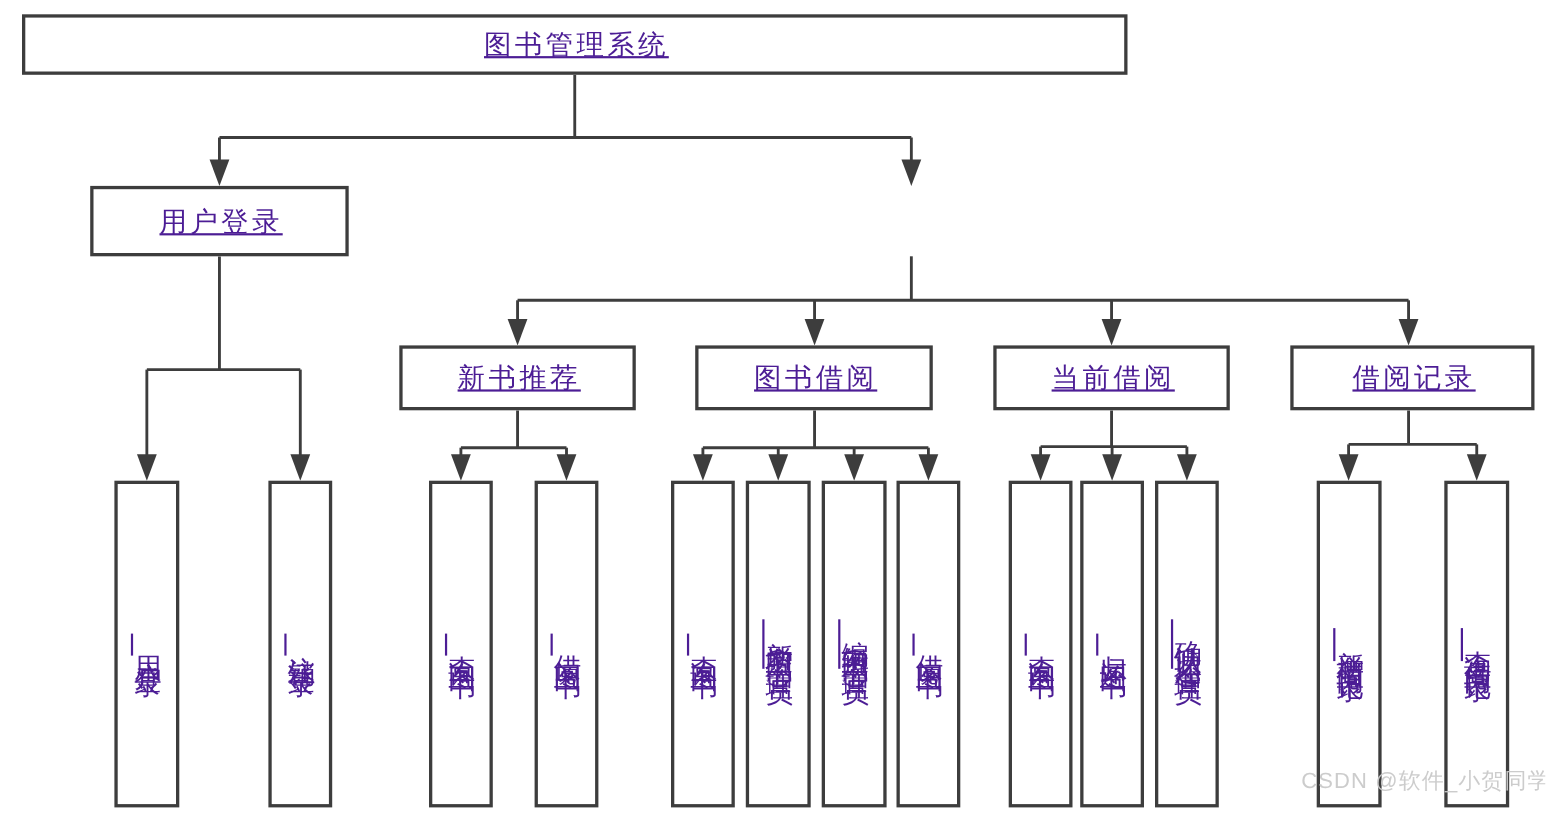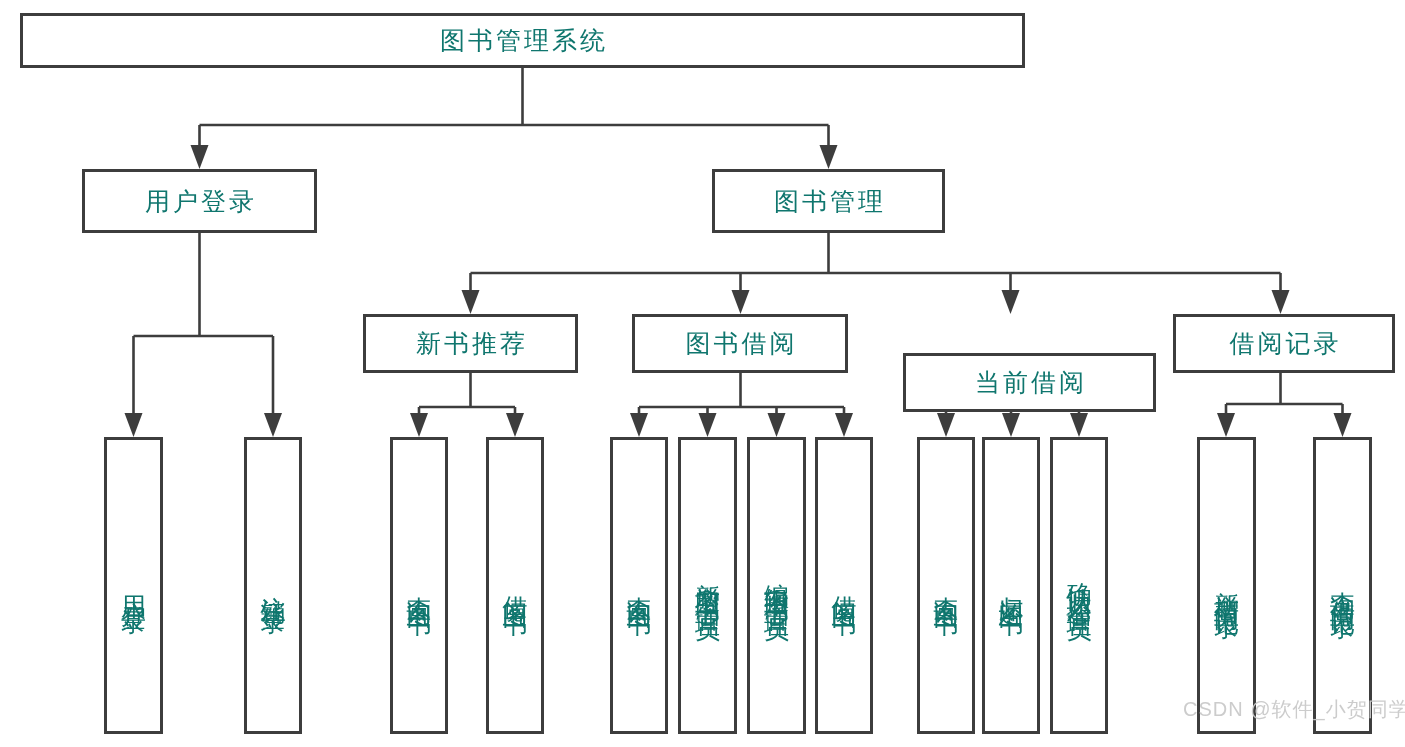--- a/index.html
+++ b/index.html
@@ -20,25 +20,26 @@
     left: 0; top: 0;
     width: 1405px;
     height: 747px;
     z-index: 0;
   }
   .node {
     position: absolute;
     box-sizing: border-box;
     background: #ffffff;
     border: 3px solid #3d3d3d;
-    color: #0f766e;
+    color: #4c1d95;
     display: flex;
     align-items: center;
     justify-content: center;
     z-index: 1;
+    text-decoration: underline;
   }
   .hbox {
     font-size: 25px;
     letter-spacing: 3px;
     text-indent: 3px;
     white-space: nowrap;
   }
   .vbox {
     writing-mode: vertical-rl;
     font-size: 25px;
@@ -122,25 +123,24 @@
     <line class="stroke" x1="1226" y1="404" x2="1342.5" y2="404"></line>
     <line class="stroke" x1="1226" y1="404" x2="1226" y2="420"></line>
     <polygon class="head" points="1217,413 1235,413 1226,437"></polygon>
     <line class="stroke" x1="1342.5" y1="404" x2="1342.5" y2="420"></line>
     <polygon class="head" points="1333.5,413 1351.5,413 1342.5,437"></polygon>
   </svg>
 
   <div class="node hbox" style="left:20px; top:13px; width:1005px; height:55px;">图书管理系统</div>
 
   <div class="node hbox" style="left:82px; top:169px; width:235px; height:64px;">用户登录</div>
-  <div class="node hbox" style="left:712px; top:169px; width:233px; height:64px;">图书管理</div>
 
   <div class="node hbox" style="left:632px; top:314px; width:216px; height:59px;">图书借阅</div>
   <div class="node hbox" style="left:363px; top:314px; width:215px; height:59px;">新书推荐</div>
-  <div class="node hbox" style="left:903px; top:314px; width:253px; height:59px;margin-top:39px;">当前借阅</div>
+  <div class="node hbox" style="left:903px; top:314px; width:215px; height:59px;">当前借阅</div>
   <div class="node hbox" style="left:1173px; top:314px; width:222px; height:59px;">借阅记录</div>
 
   <div class="node vbox" style="left:104px; top:437px; width:59px; height:297px;">用户登录</div>
   <div class="node vbox" style="left:244px; top:437px; width:58px; height:297px;">注销登录</div>
 
   <div class="node vbox" style="left:390px; top:437px; width:58px; height:297px;">查询图书</div>
   <div class="node vbox" style="left:486px; top:437px; width:58px; height:297px;">借阅图书</div>
 
   <div class="node vbox" style="left:610px; top:437px; width:58px; height:297px;">查询图书</div>
   <div class="node vbox" style="left:678px; top:437px; width:59px; height:297px;">新增图书（管理员）</div>

